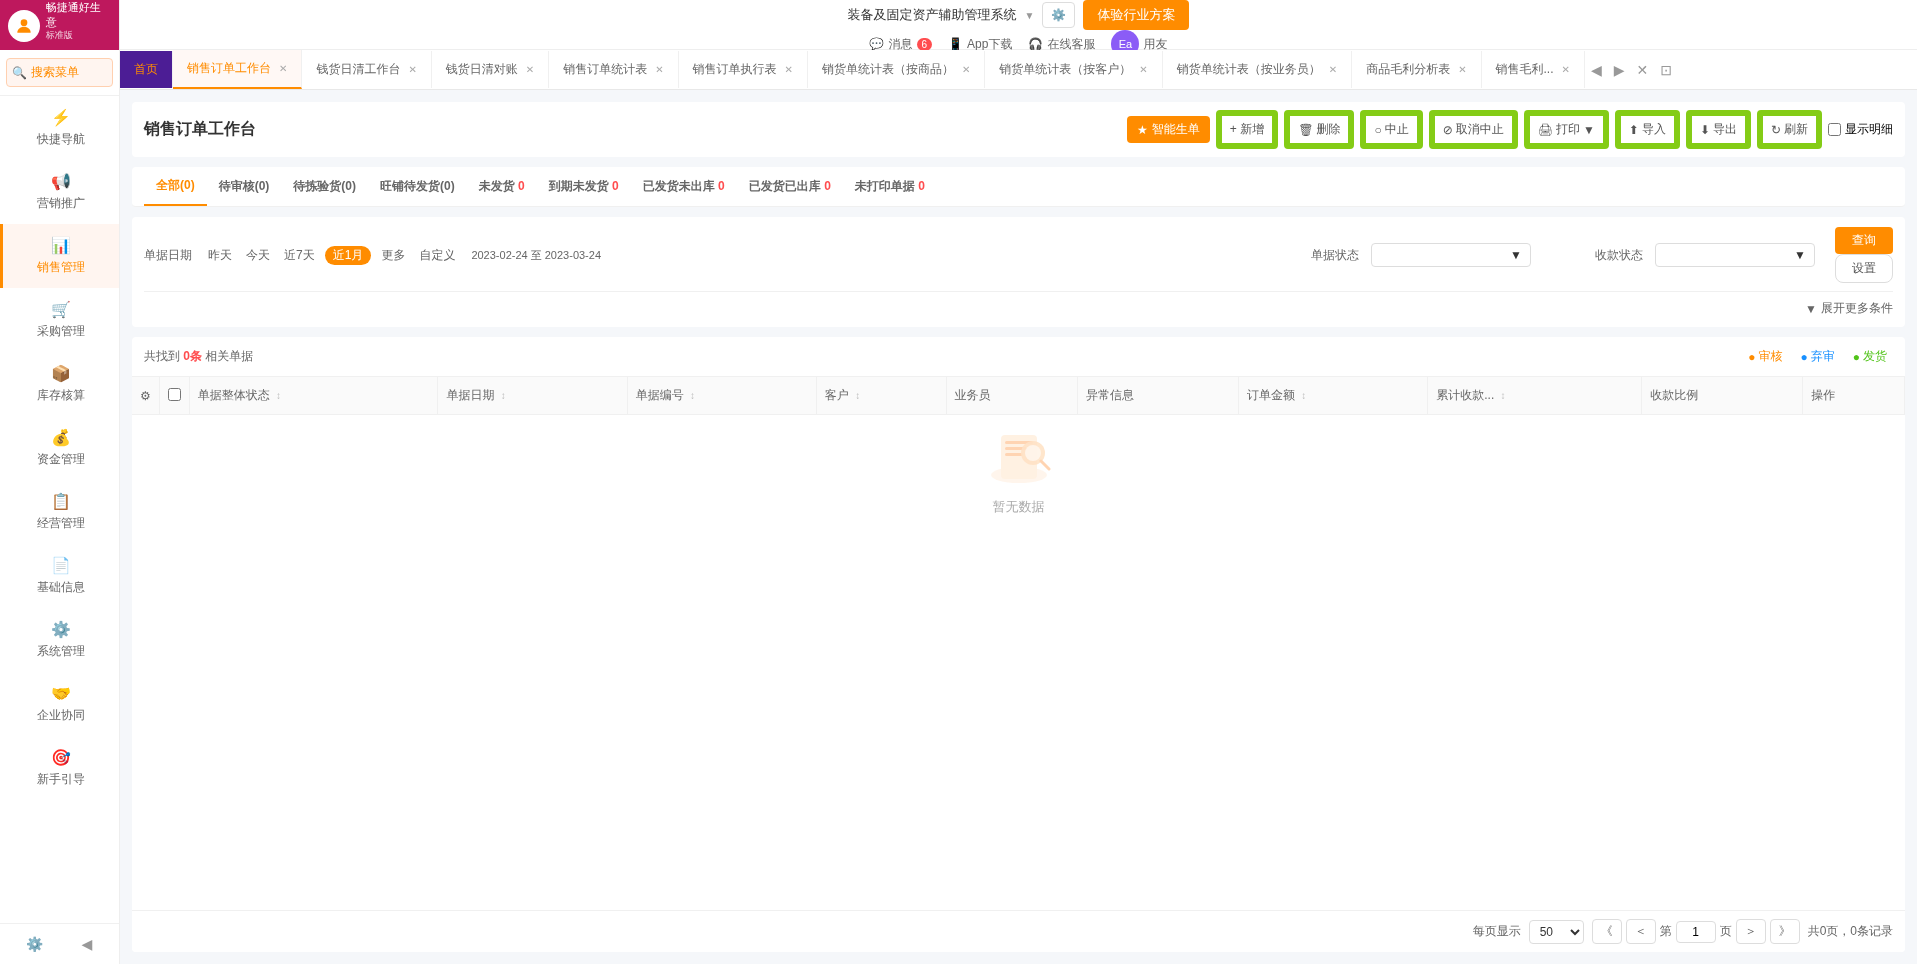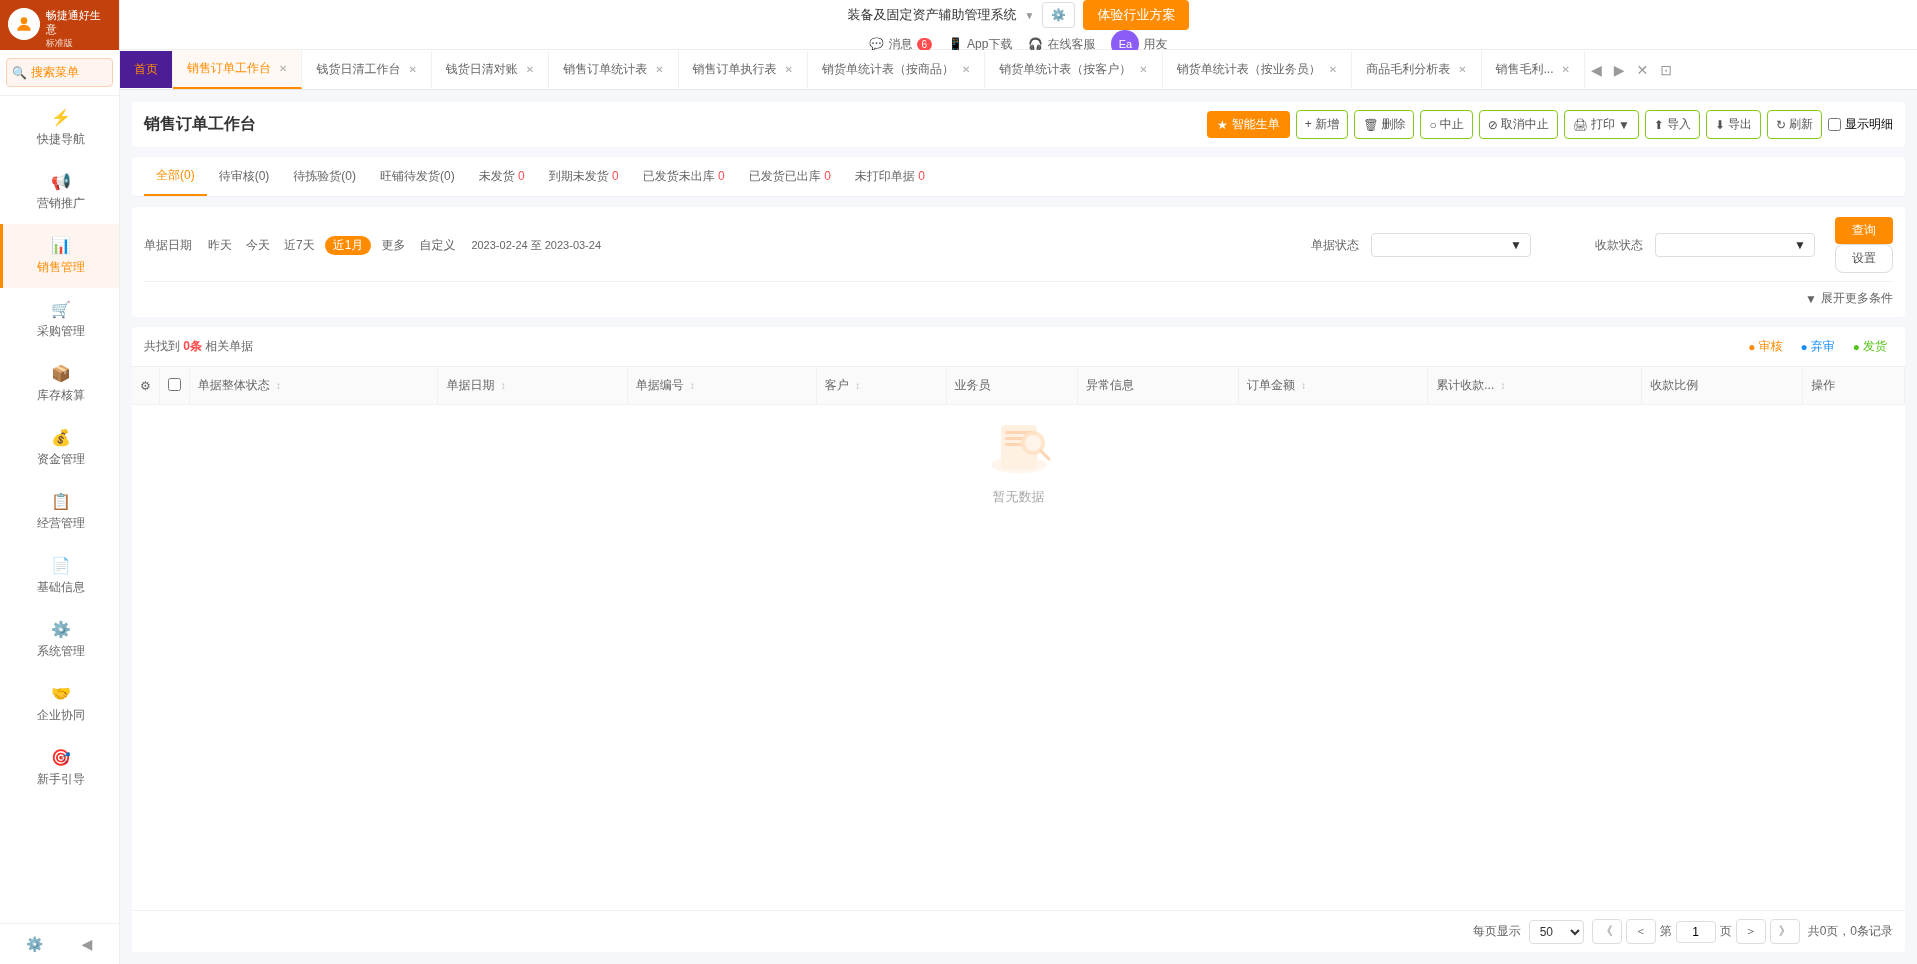--- a/index.html
+++ b/index.html
@@ -1,20 +1,20 @@
 <!DOCTYPE html>
 <html><head>
   <meta charset="utf-8">
   <style>
     * { box-sizing: border-box; margin: 0; padding: 0; font-family: 'Microsoft YaHei', Arial, sans-serif; font-size: 12px; }
     body { display: flex; height: 964px; overflow: hidden; background: #f5f5f5; }
 
     
     .sidebar { width: 120px; background: #fff; display: flex; flex-direction: column; border-right: 1px solid #eee; flex-shrink: 0; }
-    .sidebar-logo { background: #c2410c; color: #fff; height: 50px; display: flex; align-items: flex-start; padding: 8px; gap: 6px; }
+    .sidebar-logo { background: #be185d; color: #fff; height: 50px; display: flex; align-items: flex-end; padding: 8px; gap: 6px; }
     .sidebar-logo-icon { width: 32px; height: 32px; background: #fff; border-radius: 50%; display: flex; align-items: center; justify-content: center; }
     .sidebar-logo-icon svg { width: 20px; height: 20px; }
     .sidebar-logo-text { font-size: 11px; color: #fff; line-height: 1.3; }
     .sidebar-logo-sub { font-size: 9px; color: rgba(255,255,255,0.8); }
     .sidebar-search { padding: 8px 6px; border-bottom: 1px solid #f0f0f0; }
     .sidebar-search-btn { width: 100%; background: #fff5f0; border: 1px solid #ffd0b0; color: #ff8c00; border-radius: 4px; padding: 5px; cursor: pointer; display: flex; align-items: center; gap: 4px; font-size: 12px; }
     .sidebar-nav-item { padding: 12px 8px; display: flex; flex-direction: column; align-items: center; gap: 4px; cursor: pointer; color: #666; font-size: 11px; border-left: 3px solid transparent; }
     .sidebar-nav-item.active { background: #fff5f0; color: #ff8c00; border-left: 3px solid #ff8c00; }
     .sidebar-nav-item .nav-icon { font-size: 16px; }
     .sidebar-bottom { margin-top: auto; padding: 8px; display: flex; justify-content: space-around; border-top: 1px solid #f0f0f0; }
@@ -44,24 +44,24 @@
     .tab-nav-btn { padding: 8px 6px; cursor: pointer; color: #999; border: none; background: none; font-size: 14px; flex-shrink: 0; }
 
     
     .content-area { flex: 1; overflow: hidden; display: flex; flex-direction: column; background: #f5f7fa; padding: 12px; gap: 10px; }
 
     
     .page-header { display: flex; align-items: center; justify-content: space-between; background: #fff; padding: 8px 12px; border-radius: 4px; }
     .page-title { font-size: 16px; font-weight: bold; color: #333; }
     .page-actions { display: flex; align-items: center; gap: 6px; }
     .btn-smart { background: #ff8c00; color: #fff; border: none; border-radius: 4px; padding: 5px 10px; cursor: pointer; display: flex; align-items: center; gap: 4px; font-size: 12px; }
-    .btn-action { background: #fff; border: 1px solid #84cc16; border-radius: 4px; padding: 5px 8px; cursor: pointer; color: #555; display: flex; align-items: center; gap: 3px; font-size: 12px; }
-
-    
-    .filter-tabs { display: flex; align-items: center; background: #fff; padding: 0 12px; border-radius: 4px; border-bottom: 1px solid #f0f0f0; flex-shrink: 0; }
+    .btn-action { background: #fff; border: 6px solid #84cc16; border-radius: 4px; padding: 5px 8px; cursor: pointer; color: #555; display: flex; align-items: center; gap: 3px; font-size: 12px; }
+
+    
+    .filter-tabs { display: flex; align-items: center; background: #fff; padding: 0 12px; border-radius: 4px; border-bottom: 1px solid #f0f0f0; flex-shrink: 0; font-weight: bold; }
     .filter-tab { padding: 10px 12px; cursor: pointer; color: #666; white-space: nowrap; font-size: 12px; }
     .filter-tab.active { color: #ff8c00; border-bottom: 2px solid #ff8c00; }
     .filter-tab .tab-count-red { color: #ff4d4f; }
 
     
     .filter-bar { background: #fff; padding: 10px 12px; border-radius: 4px; }
     .filter-row { display: flex; align-items: center; gap: 12px; }
     .filter-label { color: #666; white-space: nowrap; font-size: 12px; }
     .filter-date-options { display: flex; align-items: center; gap: 6px; }
     .filter-date-btn { background: none; border: none; cursor: pointer; color: #666; font-size: 12px; padding: 2px 4px; }

